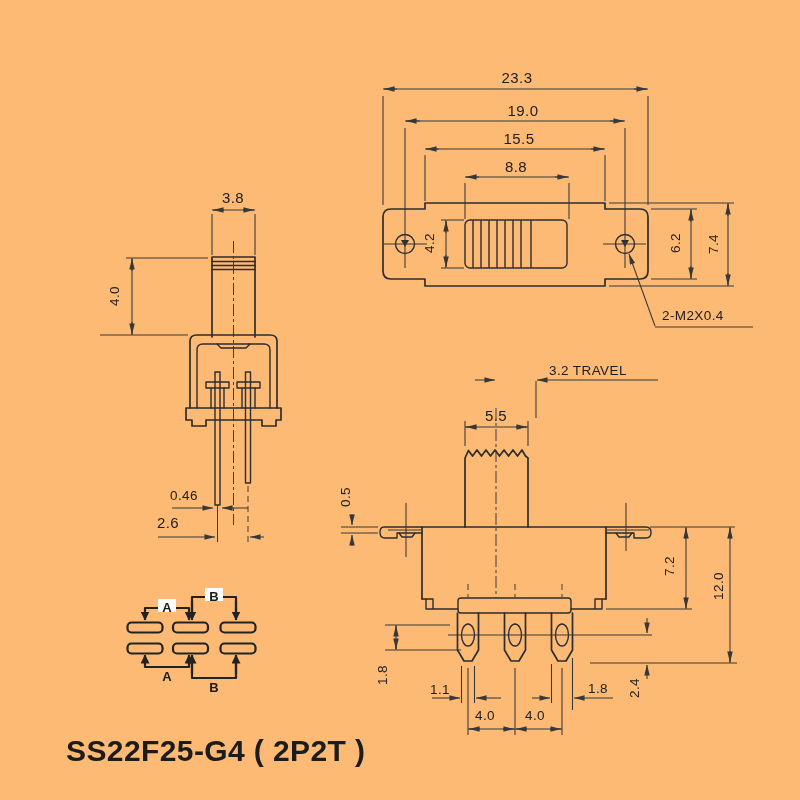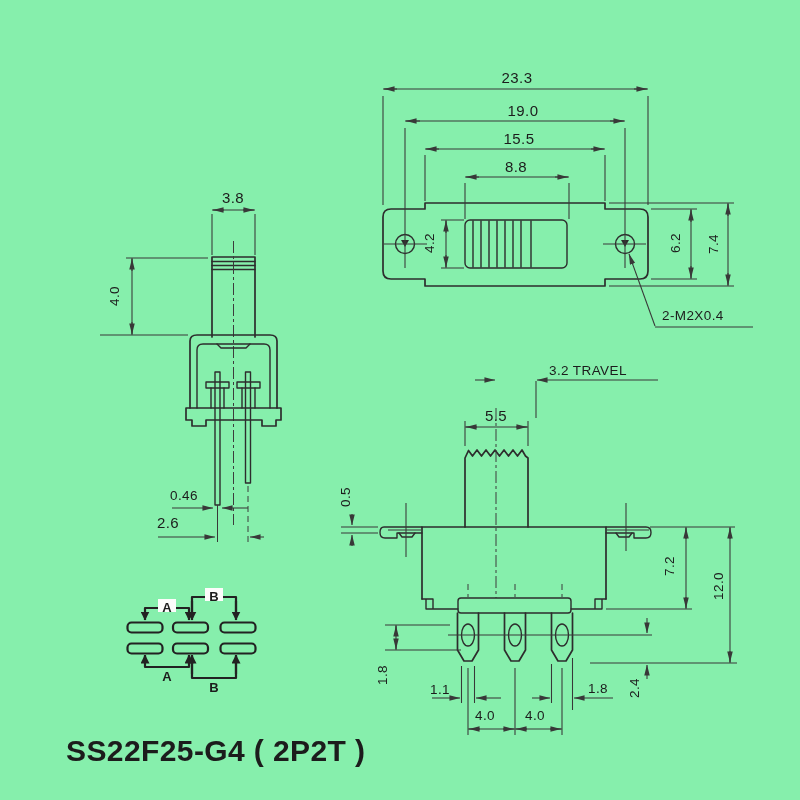--- a/index.html
+++ b/index.html
@@ -1,17 +1,17 @@
 <!DOCTYPE html>
 <html><head>
 <meta charset="utf-8">
 <style>
   html,body{margin:0;padding:0;}
   body{width:800px;height:800px;background:#f6f6f4;font-family:"Liberation Sans",sans-serif;}
-  #stage{position:relative;width:800px;height:800px;background:#86efac;overflow:hidden;}
+  #stage{position:relative;width:800px;height:800px;background:#fdba74;overflow:hidden;}
   svg{position:absolute;left:0;top:0;}
   
   .ol{fill:none;stroke:#2d2d2d;stroke-width:1.7;stroke-linejoin:round;stroke-linecap:round;}
   .ol2{fill:none;stroke:#2d2d2d;stroke-width:1.4;stroke-linejoin:round;stroke-linecap:round;}
   
   .dl{fill:none;stroke:#383838;stroke-width:1.05;stroke-linecap:butt;}
   .cl{fill:none;stroke:#3c3c3c;stroke-width:1;stroke-dasharray:12 3 3 3;}
   .cd{fill:none;stroke:#3c3c3c;stroke-width:1;stroke-dasharray:6 4;}
   .ar{fill:none;stroke:#383838;stroke-width:1.05;marker-end:url(#arw);}
   .arB{fill:none;stroke:#222;stroke-width:2.2;marker-end:url(#arwB);}

